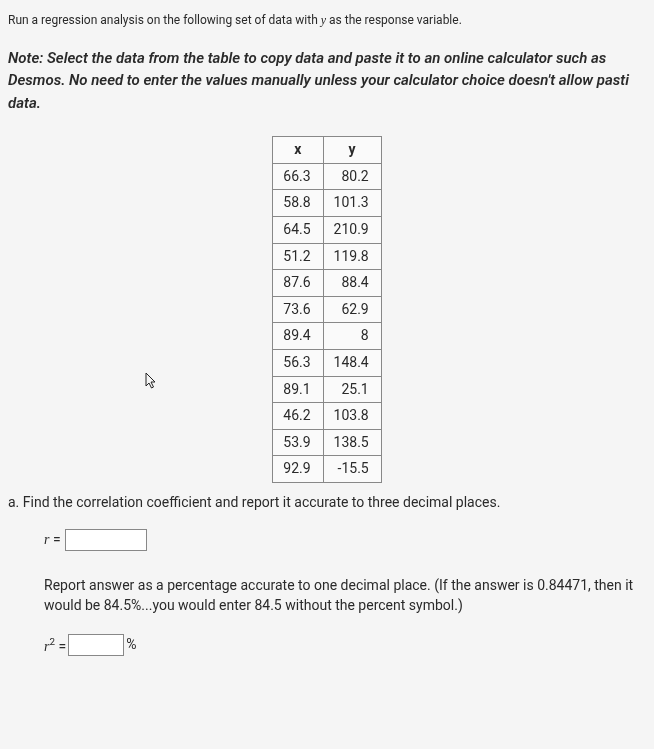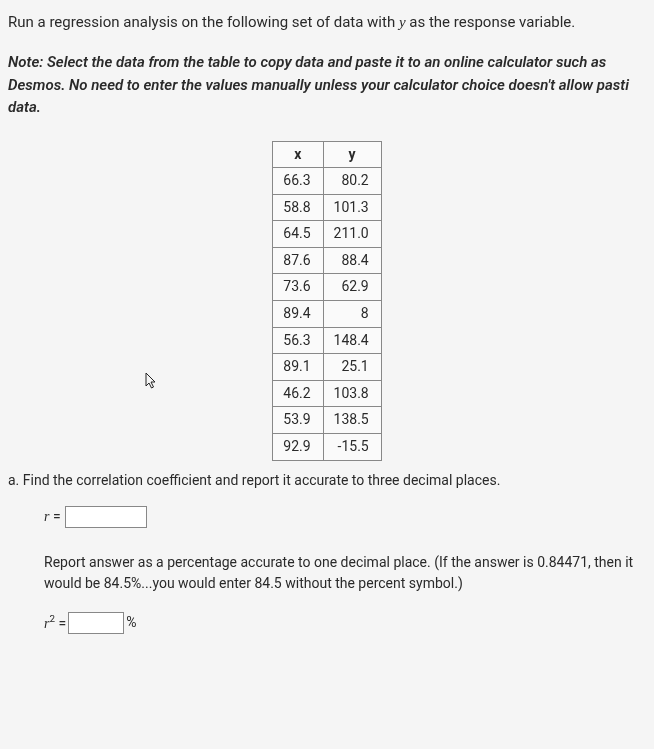--- a/index.html
+++ b/index.html
@@ -5,21 +5,21 @@
     * { box-sizing: border-box; margin: 0; padding: 0; }
     body {
       font-family: -apple-system, BlinkMacSystemFont, "Segoe UI", Roboto, sans-serif;
       background: #f5f5f5;
       color: #2a2a2a;
       padding: 12px 8px;
       width: 654px;
       font-size: 14px;
       line-height: 1.4;
     }
-    .prompt { font-size: 15px; margin-bottom: 18px; }
+    .prompt { font-size: 12px; margin-bottom: 18px; }
     .note {
       font-style: italic;
       font-weight: 600;
       font-size: 15px;
       margin-bottom: 22px;
       line-height: 1.5;
     }
     .cursor {
       position: absolute;
       left: 145px;
@@ -84,21 +84,25 @@
       <tr>
         <td>66.3</td>
         <td>80.2</td>
       </tr>
       <tr>
         <td>58.8</td>
         <td>101.3</td>
       </tr>
       <tr>
         <td>64.5</td>
-        <td>211.0</td>
+        <td>210.9</td>
+      </tr>
+      <tr>
+        <td>51.2</td>
+        <td>119.8</td>
       </tr>
       <tr>
         <td>87.6</td>
         <td>88.4</td>
       </tr>
       <tr>
         <td>73.6</td>
         <td>62.9</td>
       </tr>
       <tr>

